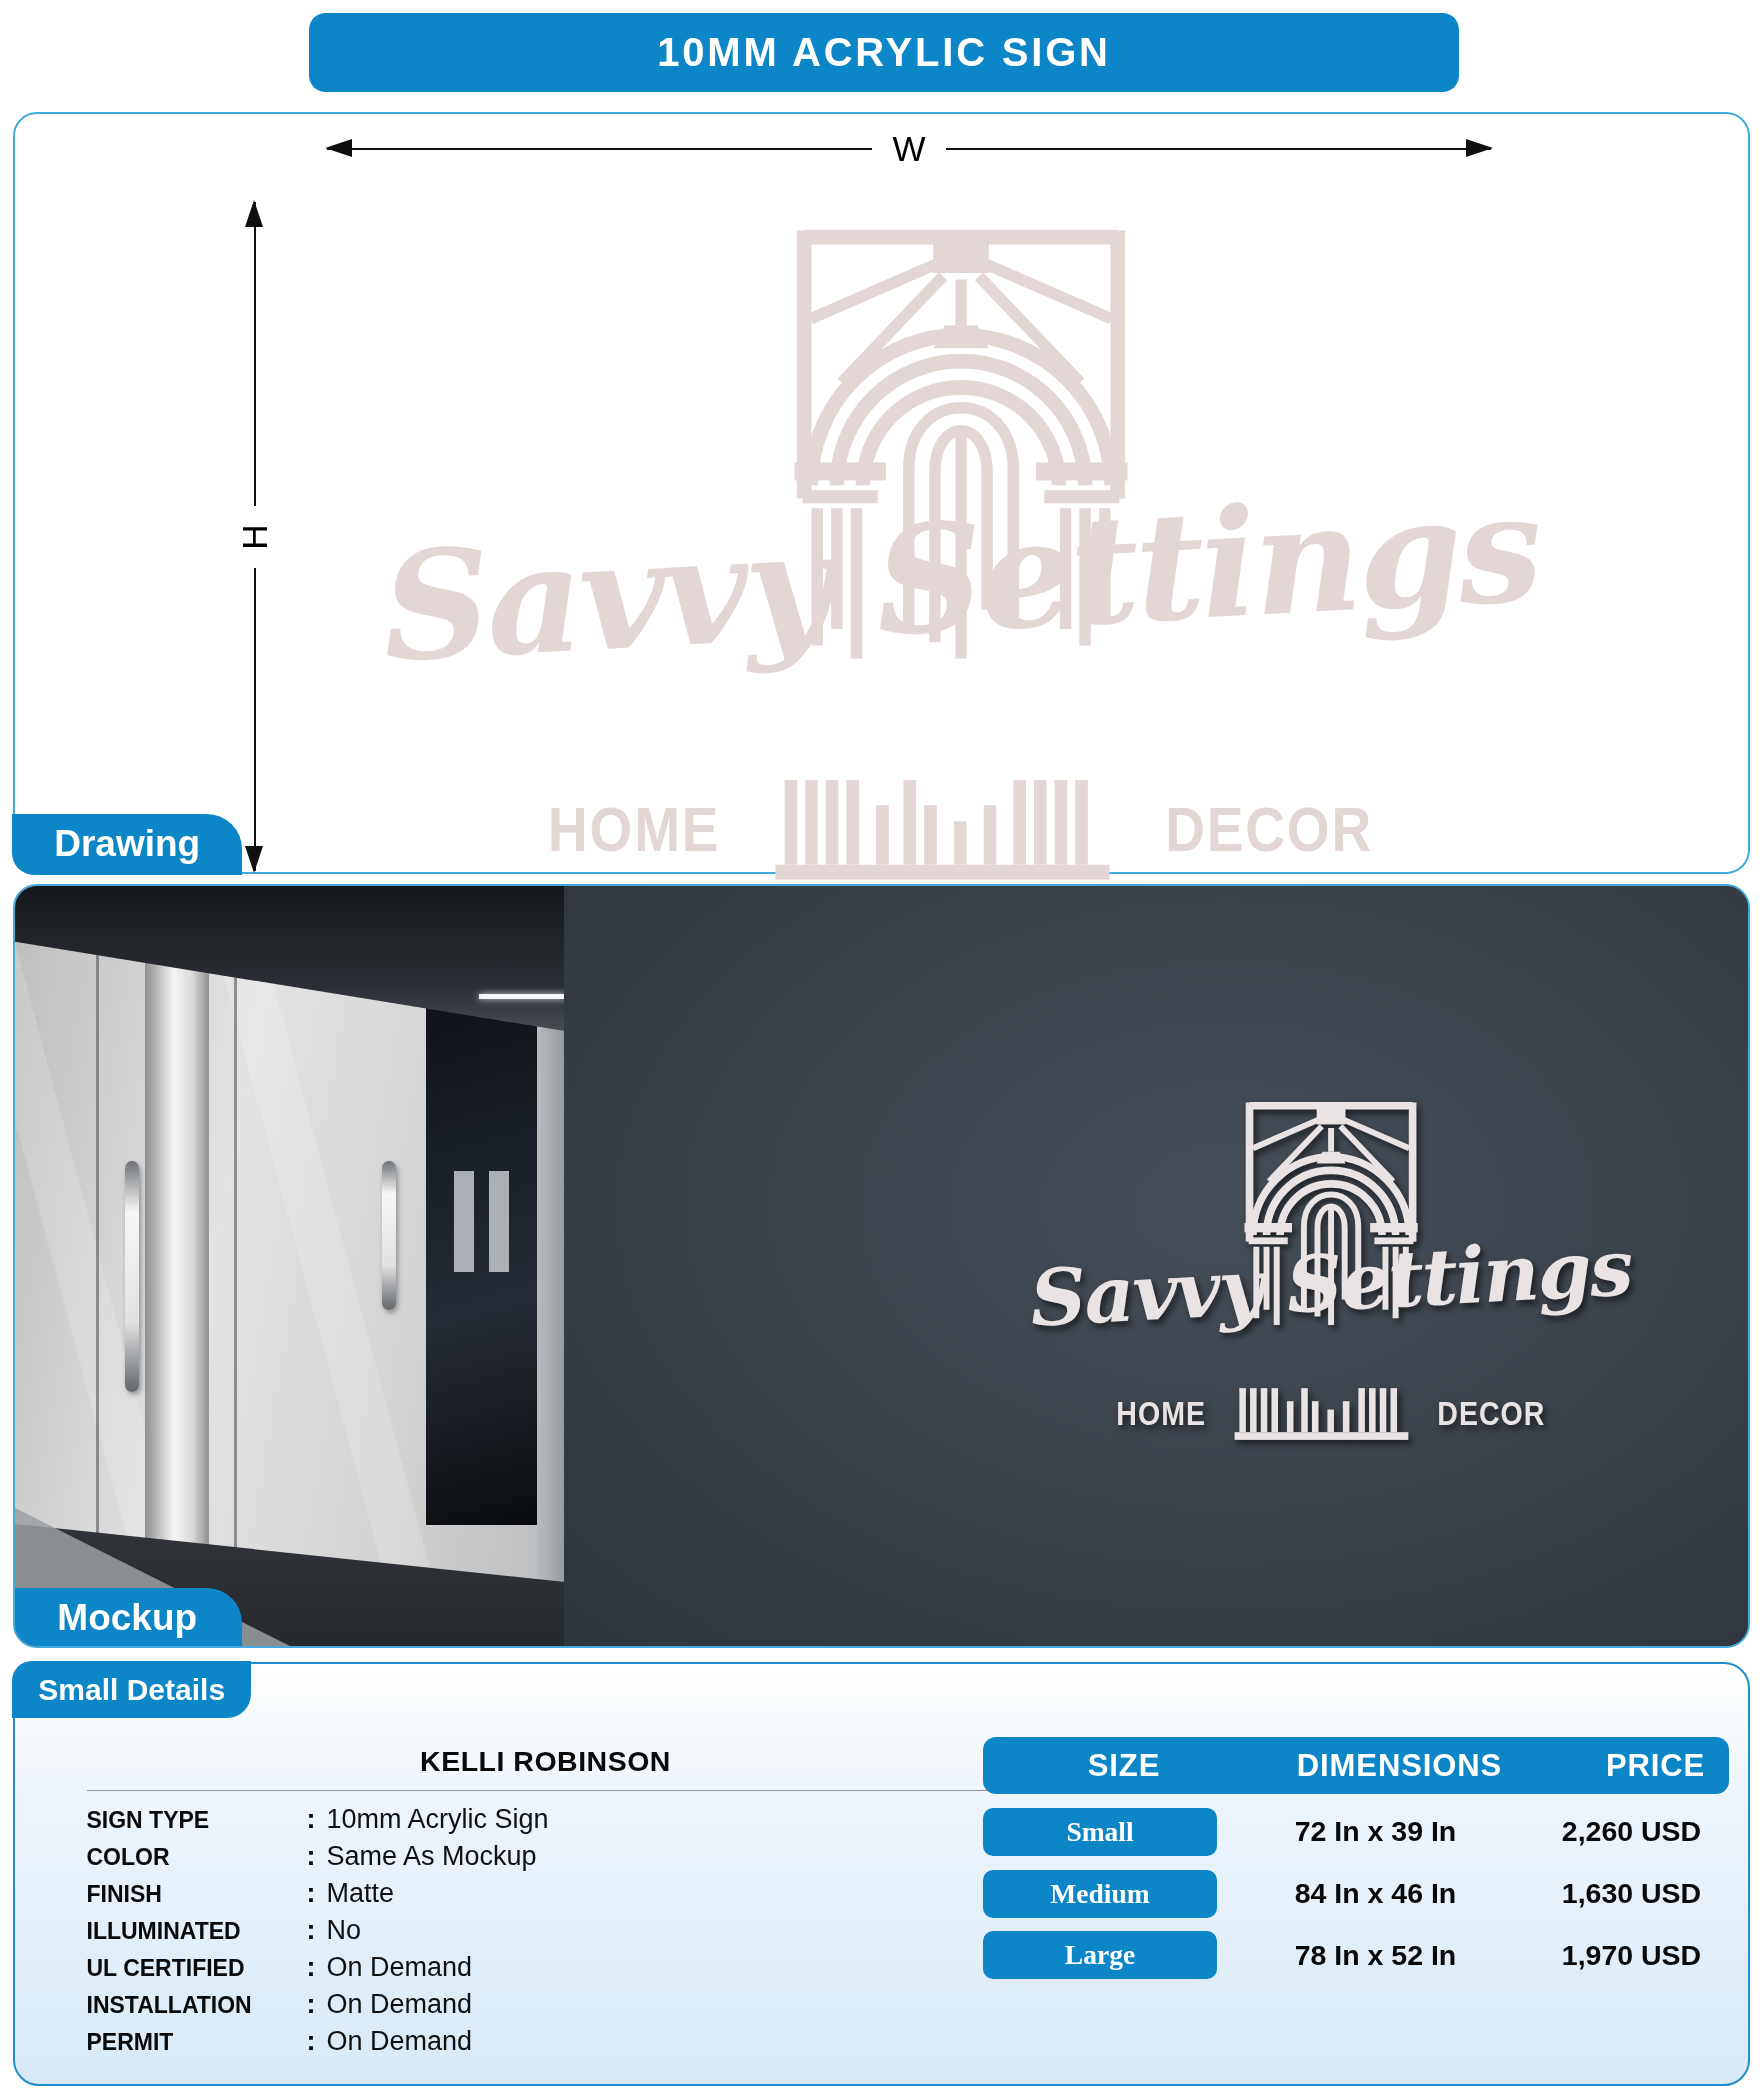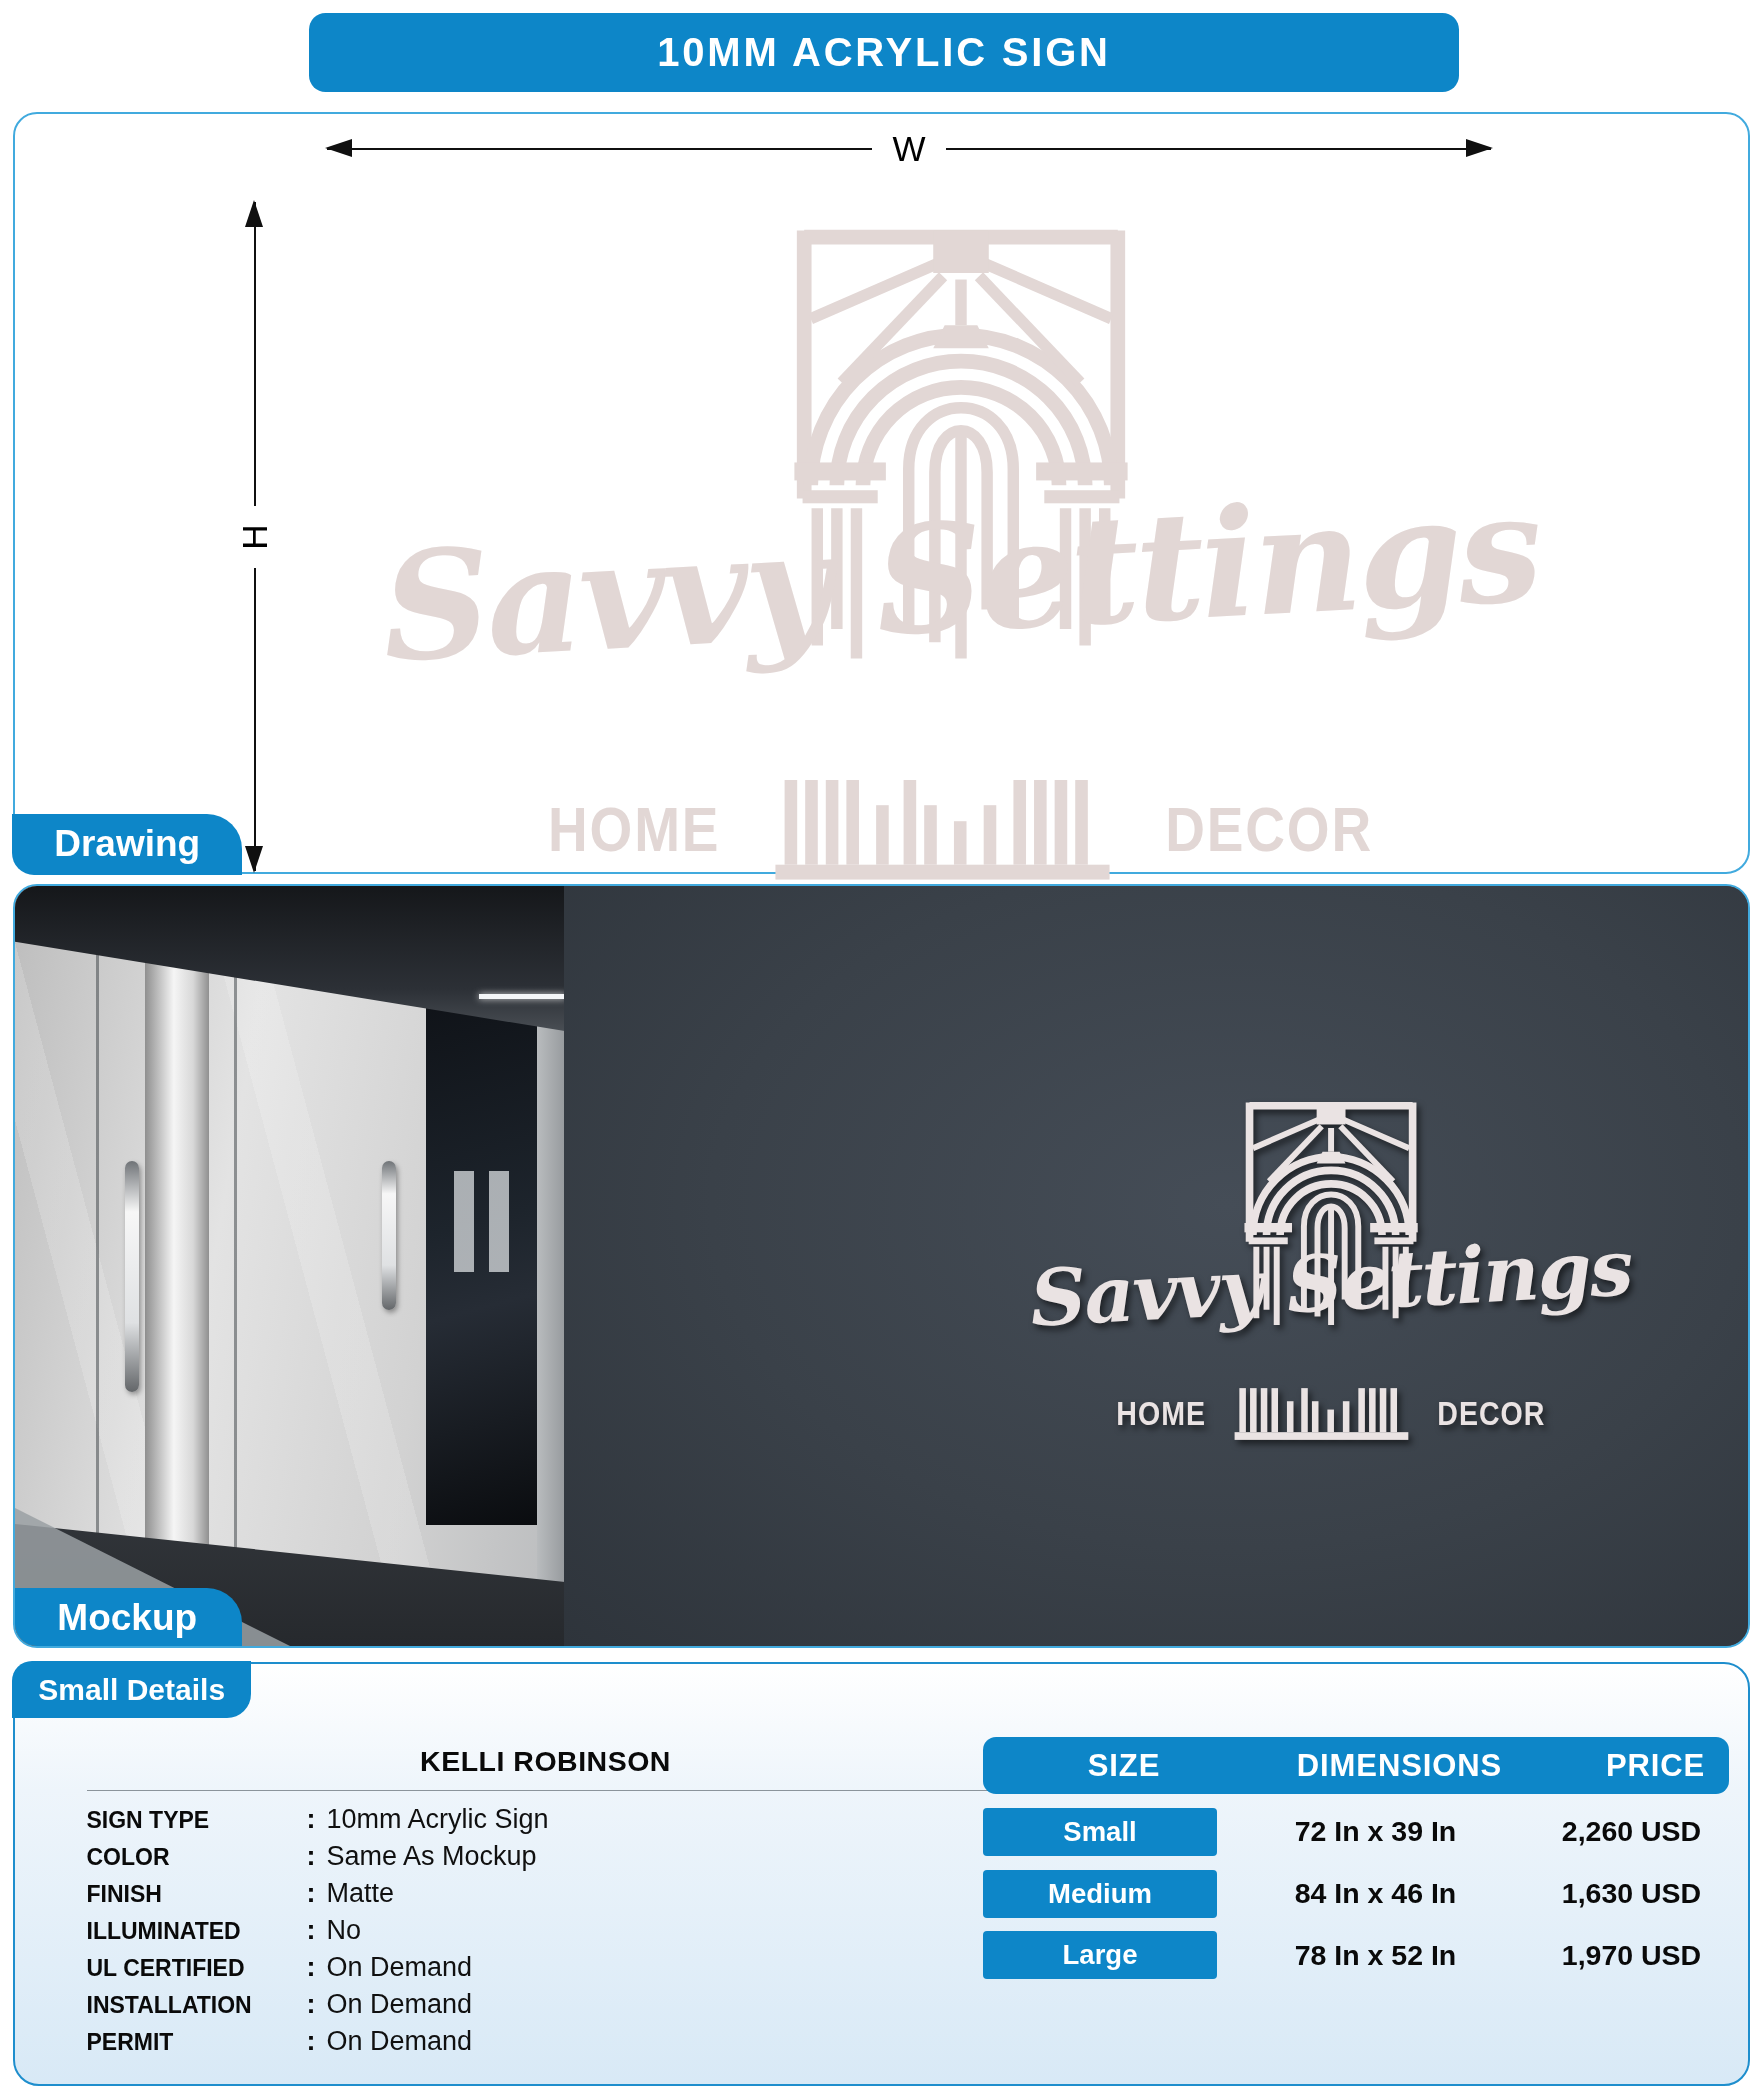--- a/index.html
+++ b/index.html
@@ -155,22 +155,22 @@
   .spec-label { font-size:23px; font-weight:bold; color:#0a0a0a; }
   .spec-colon { font-size:27px; font-weight:bold; color:#0a0a0a; }
   .spec-value { font-size:27px; color:#101010; }
 
   .qtable { position:absolute; left:968px; top:73px; width:746px; }
   .qt-grid { display:grid; grid-template-columns:234px 317px 195px; }
   .qt-header { height:57px; background:#0d86c8; border-radius:13px;
     align-items:center; color:#fff; font-weight:bold; font-size:31px;padding-left:24px; }
   .qt-header > div { text-align:center; letter-spacing:0.9px; }
   .qt-row { margin-top:13.8px; height:48px; align-items:center; }
-  .qt-size { background:#0d86c8; border-radius:4px; color:#fff; font-weight:bold;
-    font-size:27.5px; height:48px; display:flex; align-items:center; justify-content:center; }
+  .qt-size { background:#0d86c8; border-radius:10px; color:#fff; font-weight:bold;
+    font-size:27.5px; height:48px; display:flex; align-items:center; justify-content:center;font-family:Liberation Serif, serif; }
   .qt-cell { text-align:center; font-size:28.5px; font-weight:bold; color:#0a0a0a; }
 </style>
 </head>
 <body>
 
 <div class="banner">
   <span>10MM ACRYLIC SIGN</span>
 </div>
 
 <div class="panel panel-drawing">

